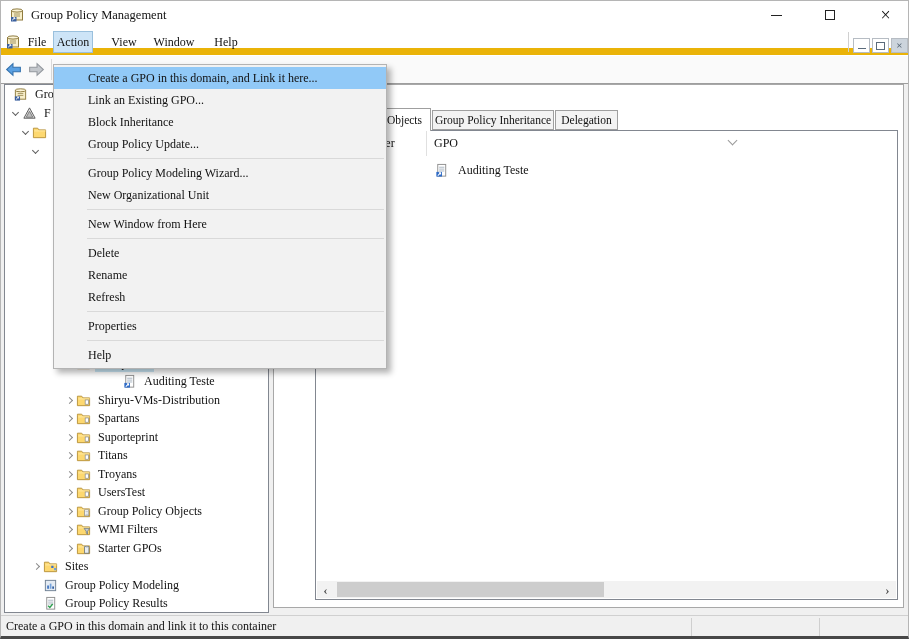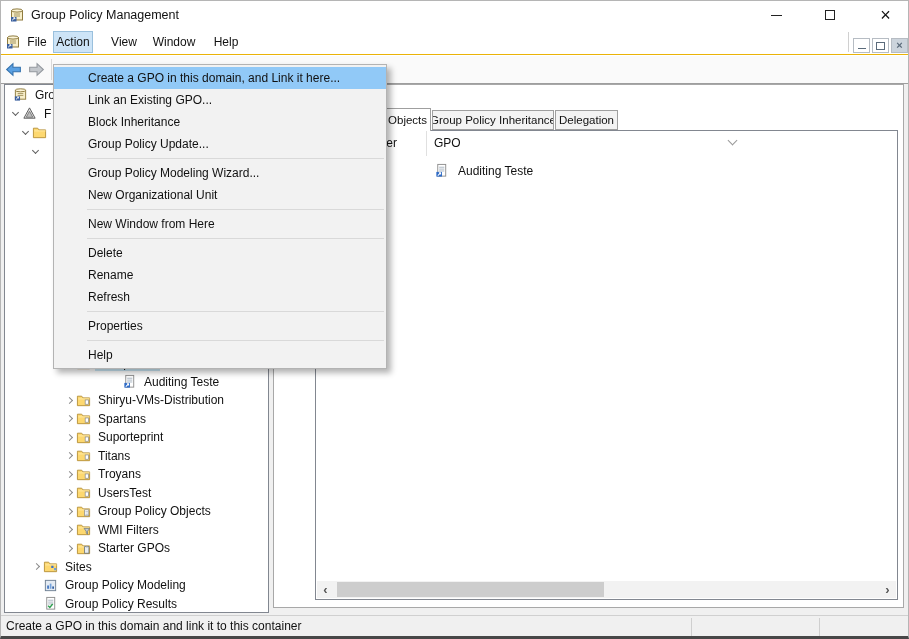--- a/index.html
+++ b/index.html
@@ -1,32 +1,32 @@
 <!DOCTYPE html>
 <html><head>
 <meta charset="utf-8">
 <style>
   * { margin:0; padding:0; box-sizing:border-box; }
   html,body { background:#888; }
   .win {
     position:relative; width:909px; height:639px; overflow:hidden;
-    background:#fff; font-family:Liberation Sans, sans-serif; color:#111;
+    background:#fff; font-family:Liberation Serif, serif; color:#111;
     border:1px solid #b5b5b5; border-bottom:3px solid #474747;
   }
   
   .titlebar { position:absolute; left:0; top:0; width:100%; height:28px; background:#fff; }
   .titlebar .appicon { position:absolute; left:8px; top:6px; width:16px; height:16px; }
   .title-text { position:absolute; left:30px; top:0; line-height:28px; font-size:12.5px; }
   .cap-btn { position:absolute; top:0; height:28px; width:46px; display:flex; align-items:center; justify-content:center; }
   .cap-min { left:752px; } .cap-max { left:806px; } .cap-close { left:860px; width:49px; }
   .g-min { width:11px; border-top:1px solid #222; margin-top:1px; }
   .g-max { width:10px; height:10px; border:1px solid #222; }
   .g-close { font-size:18px; font-weight:400; line-height:16px; color:#111; }
   
-  .menubar { position:absolute; left:0; top:28px; width:100%; height:26px; background:#fff; border-bottom:1px solid #eab308; }
+  .menubar { position:absolute; left:0; top:28px; width:100%; height:26px; background:#fff; border-bottom:7px solid #eab308; }
   .menubar .appicon { position:absolute; left:4px; top:5px; width:16px; height:16px; }
   .mb-item { position:absolute; top:2px; height:22px; line-height:22px; text-align:center; font-size:12px; }
   .mb-file { left:18px; width:36px; }
   .mb-action { left:52px; width:40px; background:#cde4f7; border:1px solid #9ac0dd; line-height:20px; }
   .mb-view { left:104px; width:38px; }
   .mb-window { left:146px; width:54px;text-align:center; }
   .mb-help { left:206px; width:38px; }
   .mb-sep { position:absolute; left:847px; top:3px; height:20px; border-left:1px solid #d0d0d0; }
   .cw-btn { position:absolute; top:9px; width:17px; height:15px; border:1px solid #b6bcc3; background:#fff; display:flex; align-items:center; justify-content:center; }
   .cw-min { left:852px; } .cw-restore { left:871px; } .cw-close { left:890px; background:#ccd4dc; }

